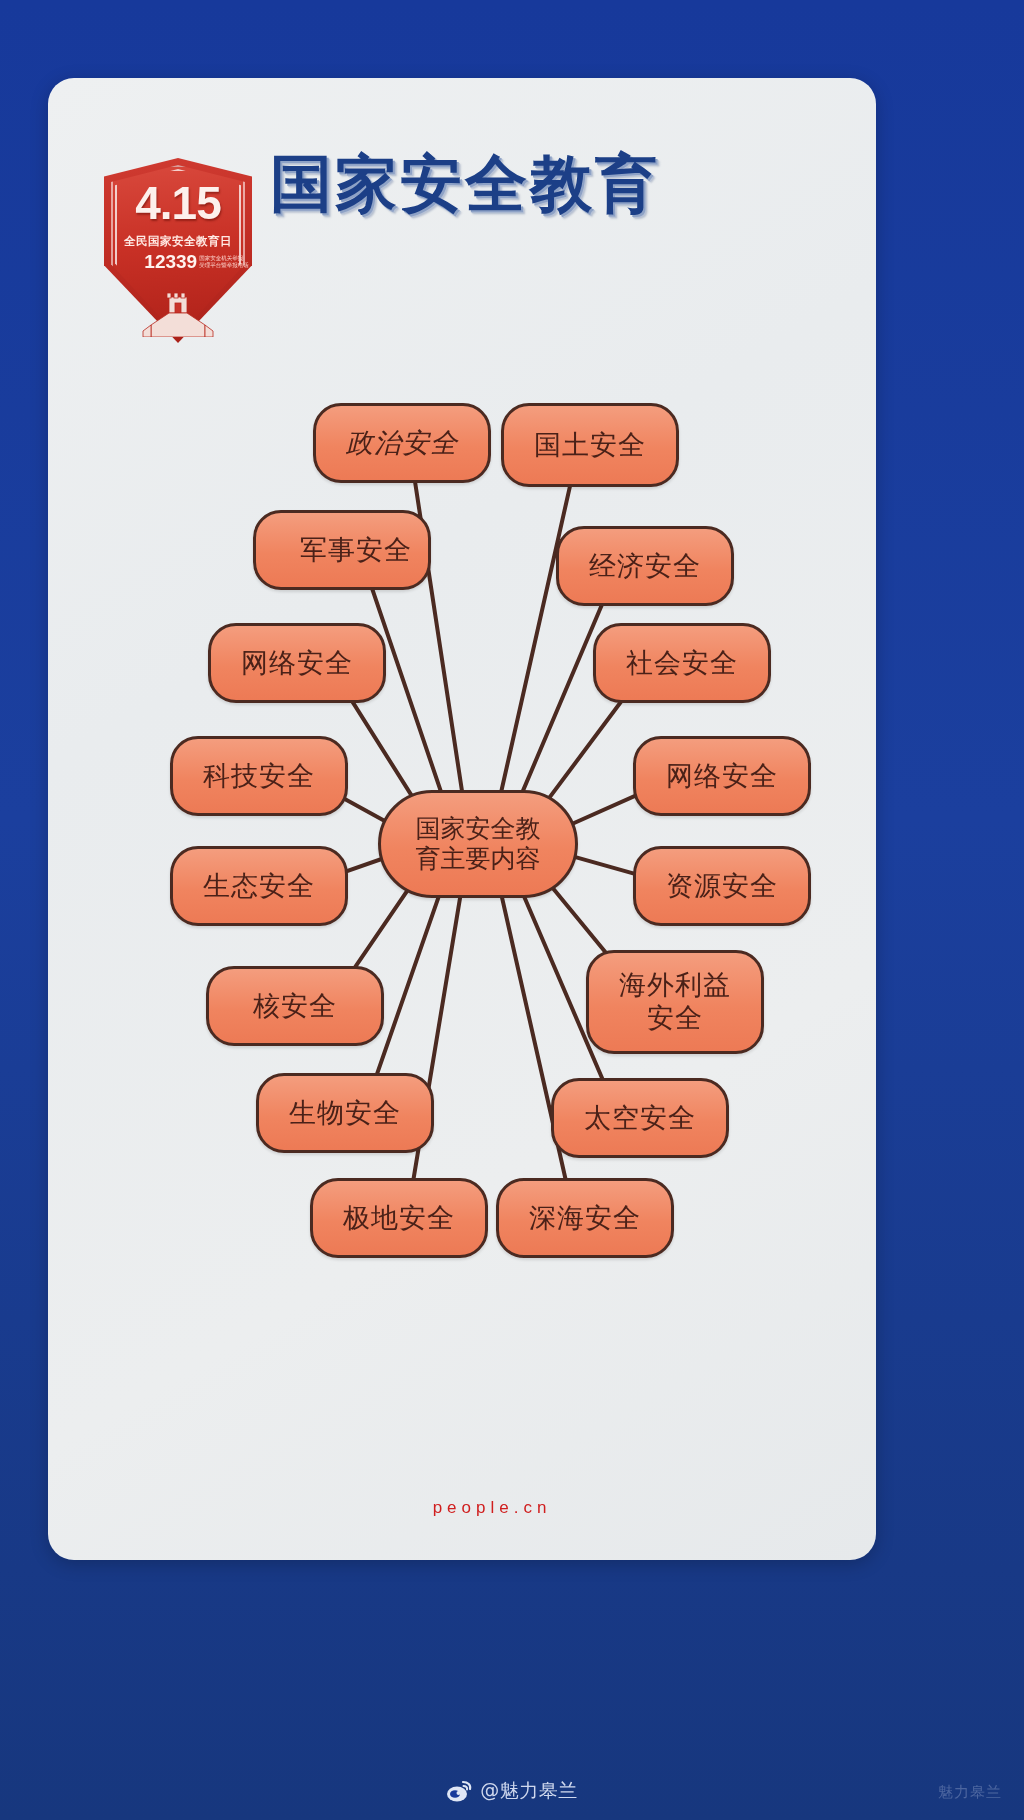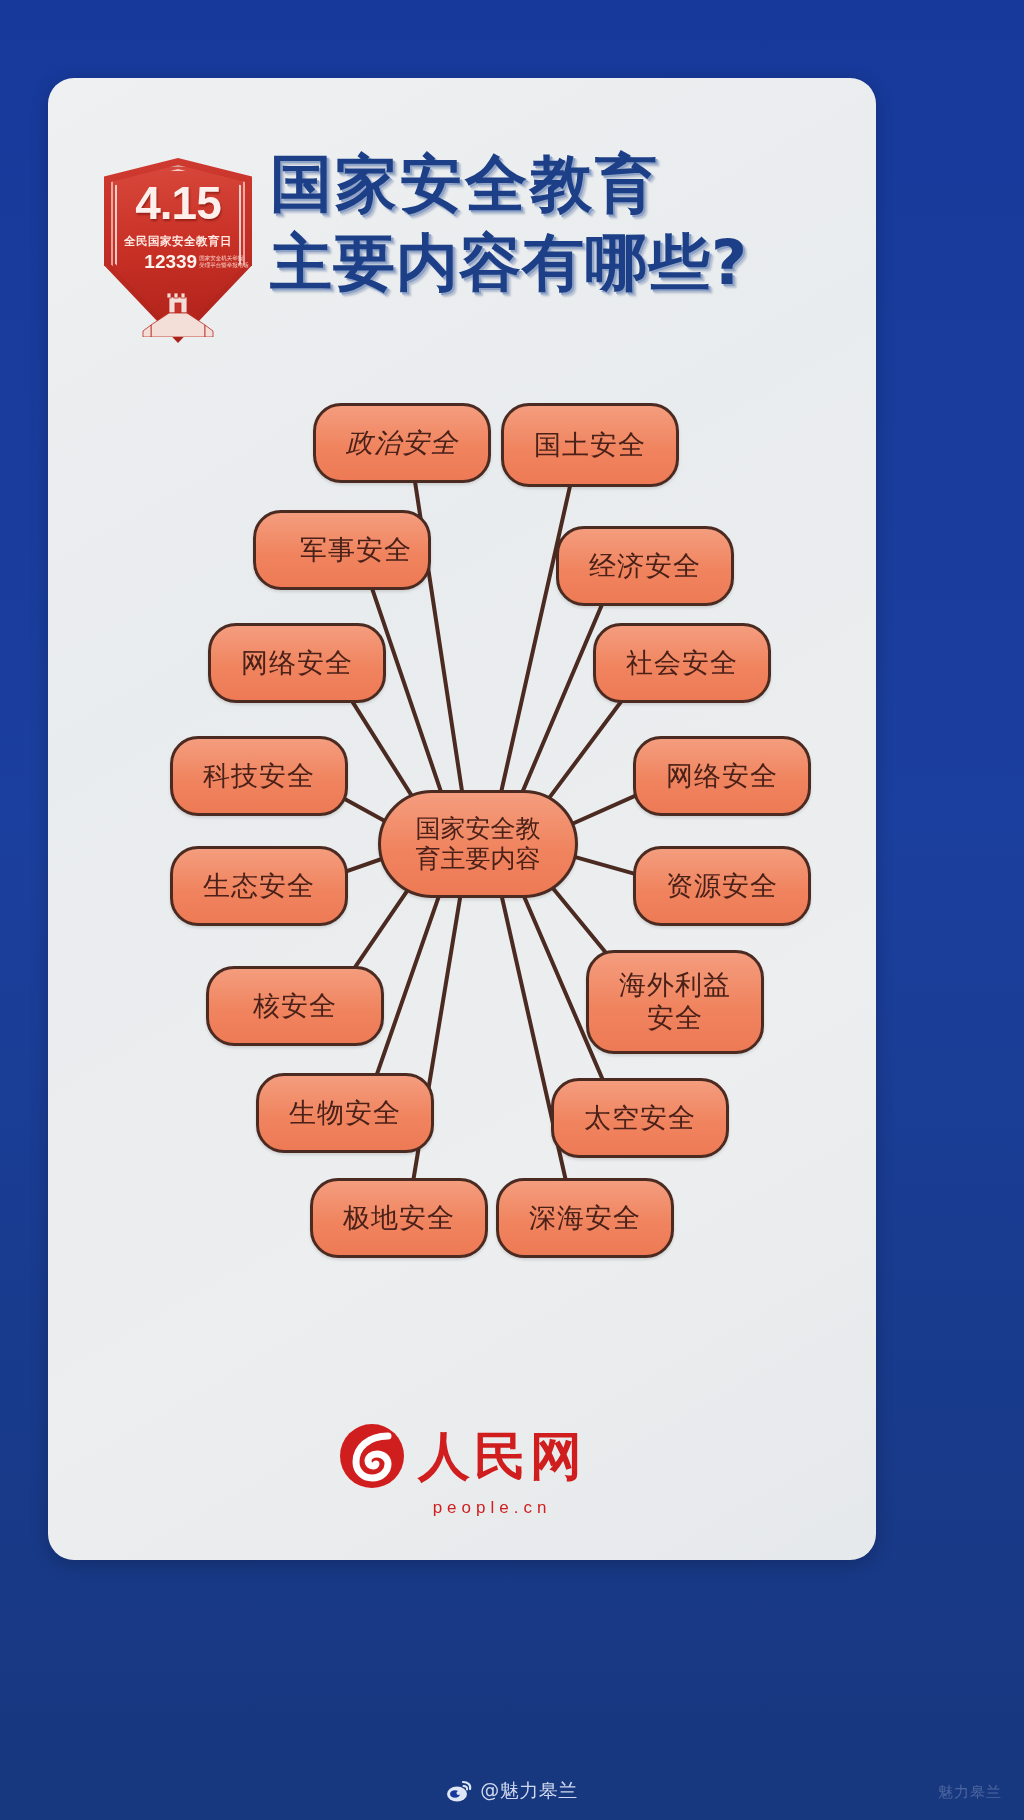--- a/index.html
+++ b/index.html
@@ -266,21 +266,20 @@
           <rect x="34" y="12" width="6" height="10" fill="#c9342a"></rect>
           <path d="M28 22 L10 34 L10 46 L64 46 L64 34 L46 22 Z"></path>
           <path d="M10 34 L2 40 L2 46 L10 46 Z"></path>
           <path d="M64 34 L72 40 L72 46 L64 46 Z"></path>
         </g>
       </svg>
     </div>
 
     <div id="title">
       <div class="title-line">国家安全教育</div>
-      <div class="title-line second">主要内容有哪些?</div>
     </div>
 
     <div id="map">
       <svg id="edges" viewBox="0 0 828 1482">
           <line x1="415.10309455719164" y1="720.372248718031" x2="365.9324212596895" y2="396.44031096087446" stroke="#4b2a21" stroke-width="4" stroke-linecap="round"></line>
           <line x1="451.52049963600626" y1="721.2718512007201" x2="524.762079791559" y2="395.8204298358518" stroke="#4b2a21" stroke-width="4" stroke-linecap="round"></line>
           <line x1="396.4127134035422" y1="723.8511658708996" x2="320.9034165637627" y2="501.04312429223114" stroke="#4b2a21" stroke-width="4" stroke-linecap="round"></line>
           <line x1="469.5126223026684" y1="725.6197562243742" x2="565.3503895355626" y2="499.8244573819988" stroke="#4b2a21" stroke-width="4" stroke-linecap="round"></line>
           <line x1="373.4314575050762" y1="733.1619610816967" x2="294.311402538434" y2="607.6274169979695" stroke="#4b2a21" stroke-width="4" stroke-linecap="round"></line>
           <line x1="489.84127330286196" y1="735.1786641834884" x2="586.0671400844076" y2="606.2377852310157" stroke="#4b2a21" stroke-width="4" stroke-linecap="round"></line>
@@ -344,29 +343,20 @@
           <div class="node" style="left: 448px; top: 1100px; width: 178px; height: 80px;">
             <span>深海安全</span>
           </div>
           <div class="node center" style="left: 330px; top: 712px; width: 200px; height: 108px;">
             <div><span>国家安全教</span><br><span>育主要内容</span></div>
           </div>
         </div>
     </div>
 
     <div id="footer-logo">
-      <div class="logo-row">
-        <div class="logo-mark">
-          <svg viewBox="0 0 68 68" width="68" height="68">
-            <circle cx="34" cy="34" r="32" fill="#d01e1e"></circle>
-            <path d="M50 14 C30 14 18 26 18 40 C18 50 26 56 34 56 C44 56 50 49 50 42 C50 36 45 32 39 32 C34 32 30 35 30 39 C30 42 32 44 35 44 C37 44 38 43 38 42" fill="none" stroke="#ffffff" stroke-width="7" stroke-linecap="round"></path>
-          </svg>
-        </div>
-        <div class="logo-text">人民网</div>
-      </div>
       <div class="logo-sub">people.cn</div>
     </div>
 
   </div>
 
   <div id="weibo">
     <svg class="wb-icon" viewBox="0 0 26 22">
       <ellipse cx="11" cy="14" rx="10" ry="7.5" fill="#dfe6f5"></ellipse>
       <ellipse cx="9" cy="14" rx="5" ry="3.8" fill="#17399b"></ellipse>
       <circle cx="12.5" cy="13" r="2" fill="#dfe6f5"></circle>

